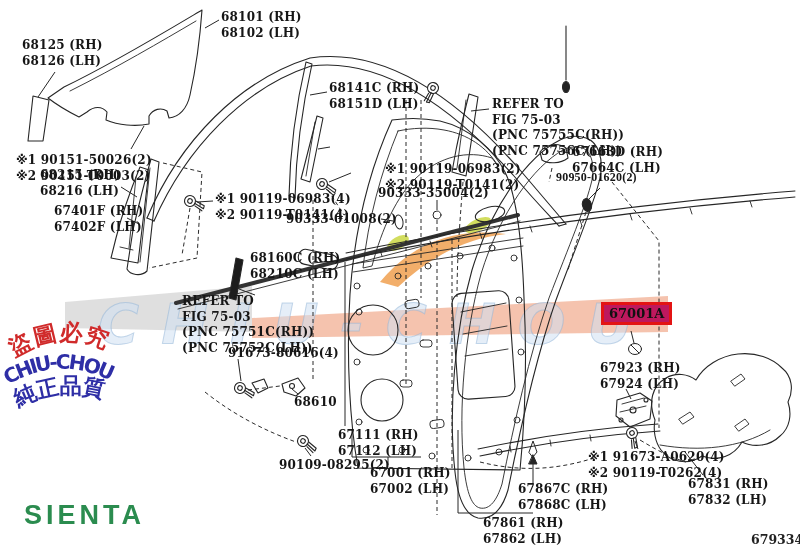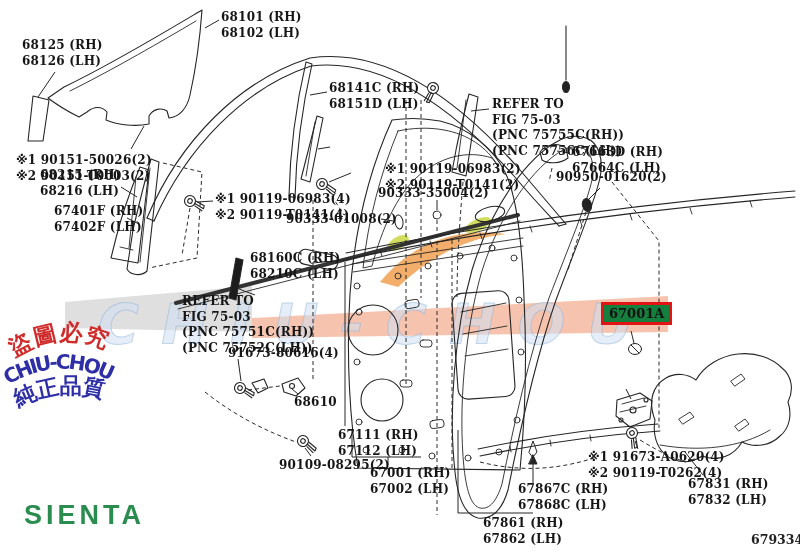--- a/index.html
+++ b/index.html
@@ -7,21 +7,21 @@
          font-family:"DejaVu Serif","DejaVu Sans",serif;}
   .stage svg{position:absolute;left:0;top:0;}
   #labels{position:absolute;left:0;top:0;width:800px;height:552px;}
   .plabel{position:absolute;font-weight:bold;font-size:12px;line-height:15.5px;
           color:#161616;white-space:pre-line;letter-spacing:.2px;}
   .t38{position:absolute;left:668px;top:28px;font-family:"DejaVu Sans",sans-serif;
        font-size:41px;font-weight:400;color:#1e1e9c;letter-spacing:1px;}
   .docnum{position:absolute;left:751px;top:532px;font-size:12.5px;font-weight:bold;color:#222;}
   .sienta{position:absolute;left:24px;top:500px;font-family:"Liberation Sans","DejaVu Sans",sans-serif;
           font-size:27px;font-weight:700;color:#15803d;letter-spacing:4px;opacity:.9;}
-  .hlbox{position:absolute;left:601px;top:302px;border:3px solid #e31414;background:#15803d;
+  .hlbox{position:absolute;left:601px;top:302px;border:3px solid #e31414;background:#be185d;
          padding:1px 5px;font-size:13px;font-weight:bold;color:#111;}
 </style>
 </head>
 <body>
 
 <div class="stage">
 
 <svg width="800" height="552" viewBox="0 0 800 552">
   <defs>
     <g id="boltG" fill="none" stroke="#262626" stroke-width="1.1">
@@ -254,27 +254,29 @@
       <div class="plabel" style="left: 353px; top: 162px; margin-left: 32px;">※1 90119-06983(2)
 ※2 90119-T0141(2)</div>
       <div class="plabel" style="left: 378px; top: 186px;">90333-35004(2)</div>
       <div class="plabel" style="left: 286px; top: 212px;">90333-01008(2)</div>
       <div class="plabel" style="left: 492px; top: 97px;">REFER TO
 FIG 75-03
 (PNC 75755C(RH))
 (PNC 75756C(LH))</div>
       <div class="plabel" style="left: 572px; top: 145px;">67663D (RH)
 67664C (LH)</div>
-      <div class="plabel" style="left: 556px; top: 170px;">90950-01620(2)</div>
+      <div class="plabel" style="left: 556px; top: 170px; font-family: Liberation Serif, serif;">90950-01620(2)</div>
       <div class="plabel" style="left: 250px; top: 251px;">68160C (RH)
 68210C (LH)</div>
       <div class="plabel" style="left: 182px; top: 294px;">REFER TO
 FIG 75-03
 (PNC 75751C(RH))
 (PNC 75752C(LH))</div>
+      <div class="plabel" style="left: 600px; top: 361px;">67923 (RH)
+67924 (LH)</div>
       <div class="plabel" style="left: 228px; top: 346px;">91673-80616(4)</div>
       <div class="plabel" style="left: 294px; top: 395px;">68610</div>
       <div class="plabel" style="left: 279px; top: 458px;">90109-08295(2)</div>
       <div class="plabel" style="left: 338px; top: 428px;">67111 (RH)
 67112 (LH)</div>
       <div class="plabel" style="left: 370px; top: 466px;">67001 (RH)
 67002 (LH)</div>
       <div class="plabel" style="left: 518px; top: 482px;">67867C (RH)
 67868C (LH)</div>
       <div class="plabel" style="left: 483px; top: 516px;">67861 (RH)

